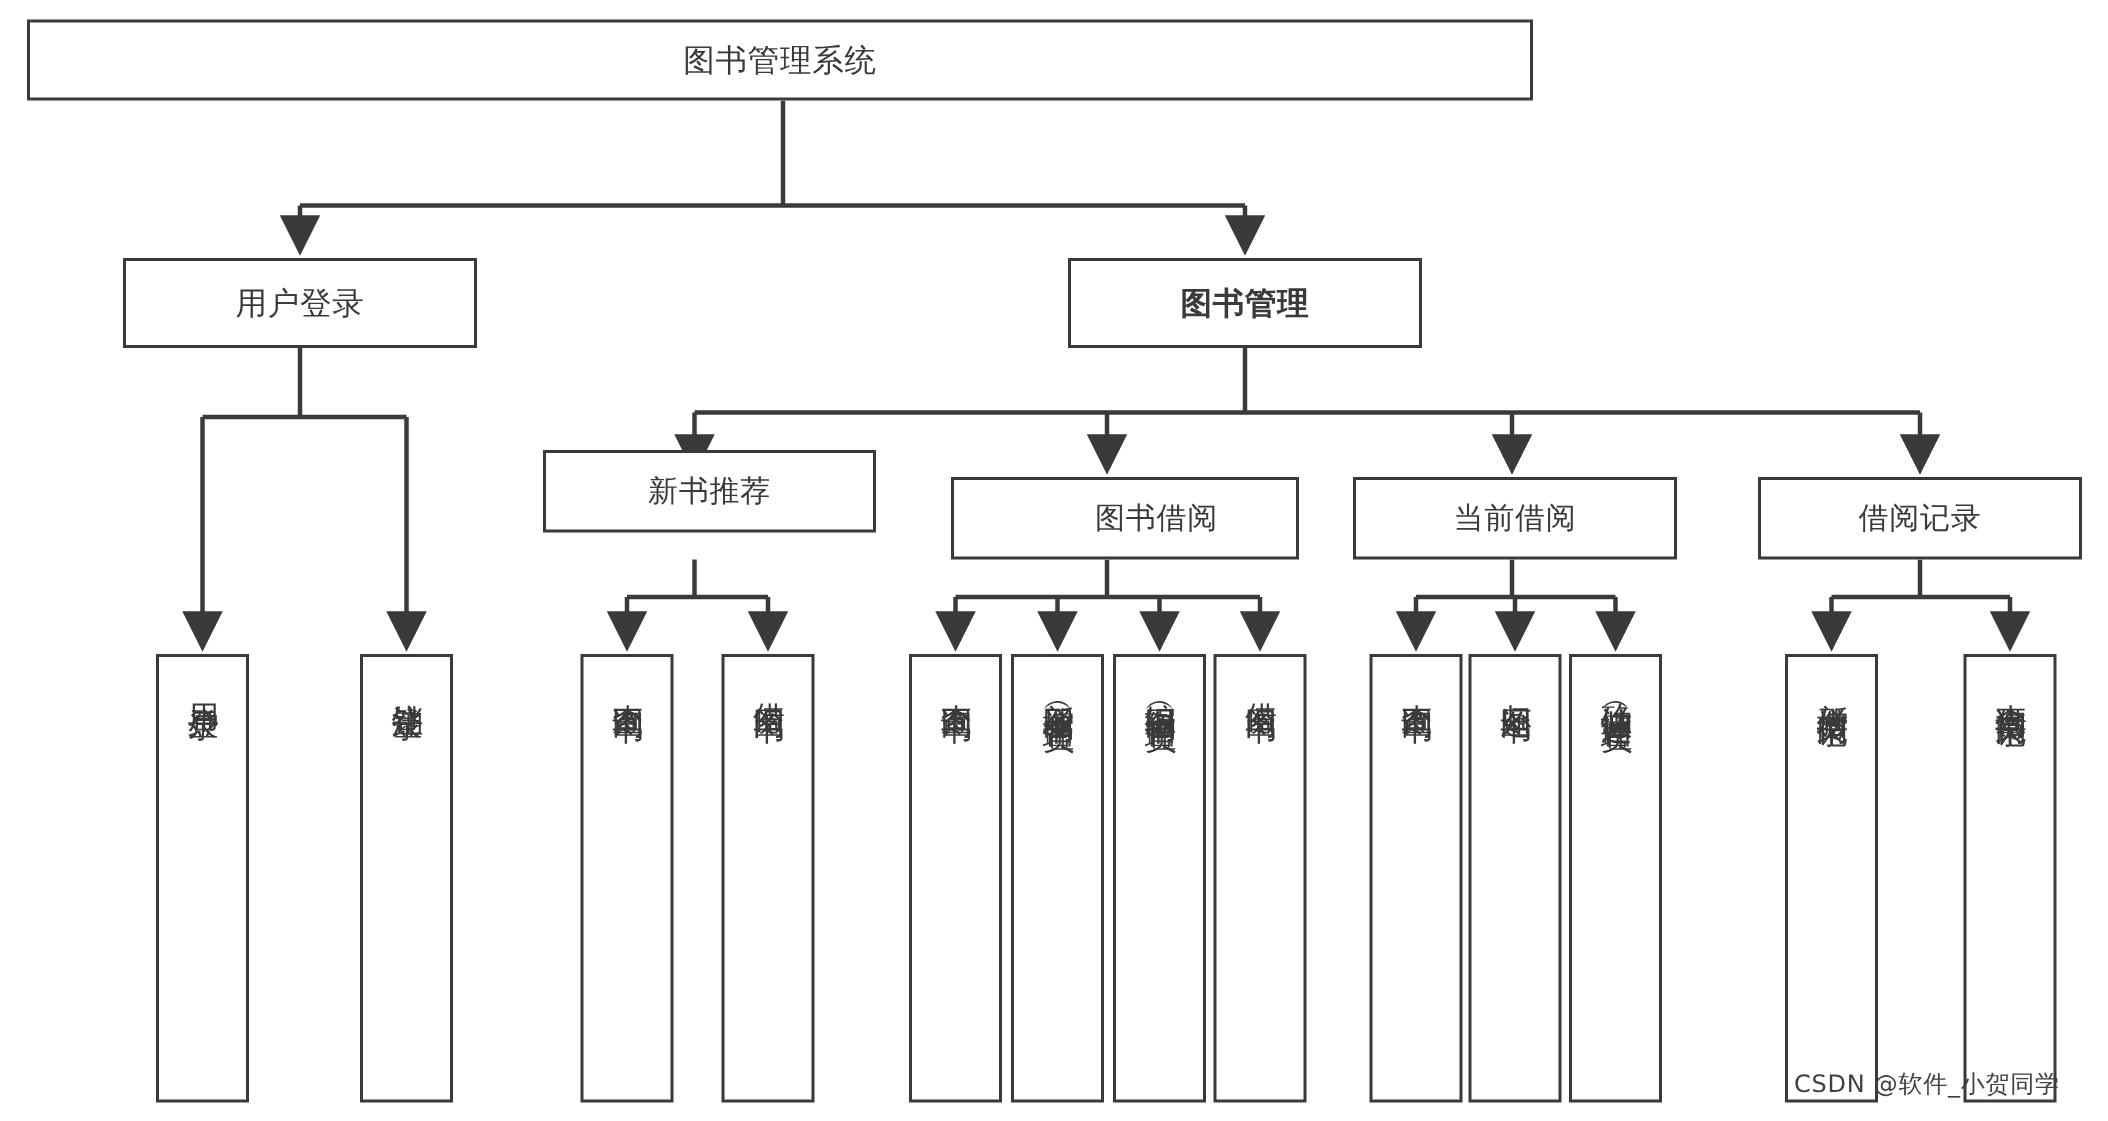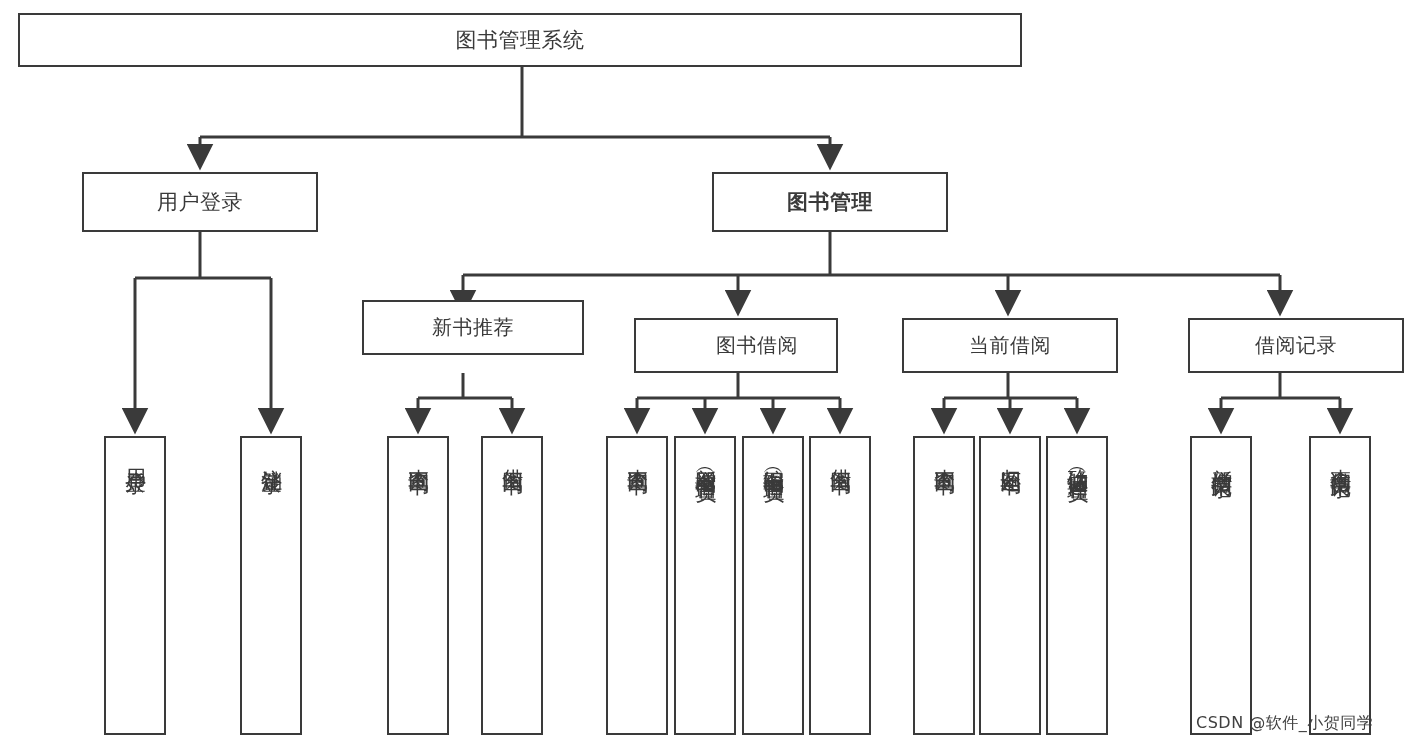--- a/index.html
+++ b/index.html
@@ -116,27 +116,27 @@
   <div class="node l2" style="left:82px;top:172px;width:236px;height:60px;">
     <span class="lbl">用户登录</span>
   </div>
   <div class="node l2" style="left:712px;top:172px;width:236px;height:60px;font-weight:bold;">
     <span class="lbl">图书管理</span>
   </div>
 
   <div class="node l3" style="left:362px;top:300px;width:222px;height:55px;">
     <span class="lbl">新书推荐</span>
   </div>
-  <div class="node l3" style="left:634px;top:318px;width:204px;height:55px;padding-left:42px;">
+  <div class="node l3" style="left:634px;top:318px;width:232px;height:55px;padding-left:42px;">
     <span class="lbl">图书借阅</span>
   </div>
   <div class="node l3" style="left:902px;top:318px;width:216px;height:55px;">
     <span class="lbl">当前借阅</span>
   </div>
-  <div class="node l3" style="left:1172px;top:318px;width:216px;height:55px;margin-left:16px;">
+  <div class="node l3" style="left:1172px;top:318px;width:216px;height:55px;">
     <span class="lbl">借阅记录</span>
   </div>
 
   <div class="node leaf" style="left:104px;top:436px;width:62px;height:299px;">
     <span class="lbl">用户登录</span>
   </div>
   <div class="node leaf" style="left:240px;top:436px;width:62px;height:299px;">
     <span class="lbl">注销登录</span>
   </div>
 

